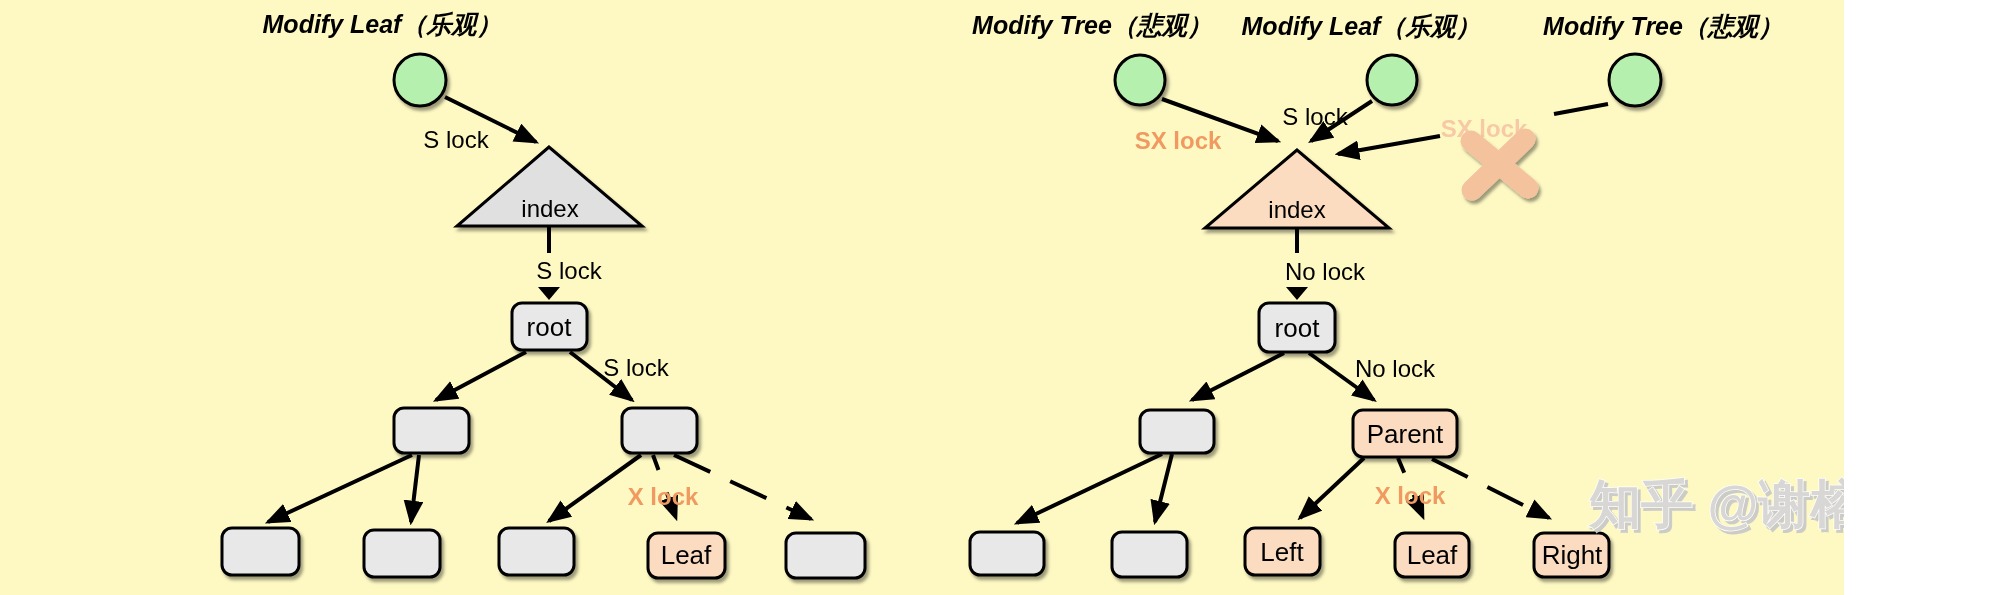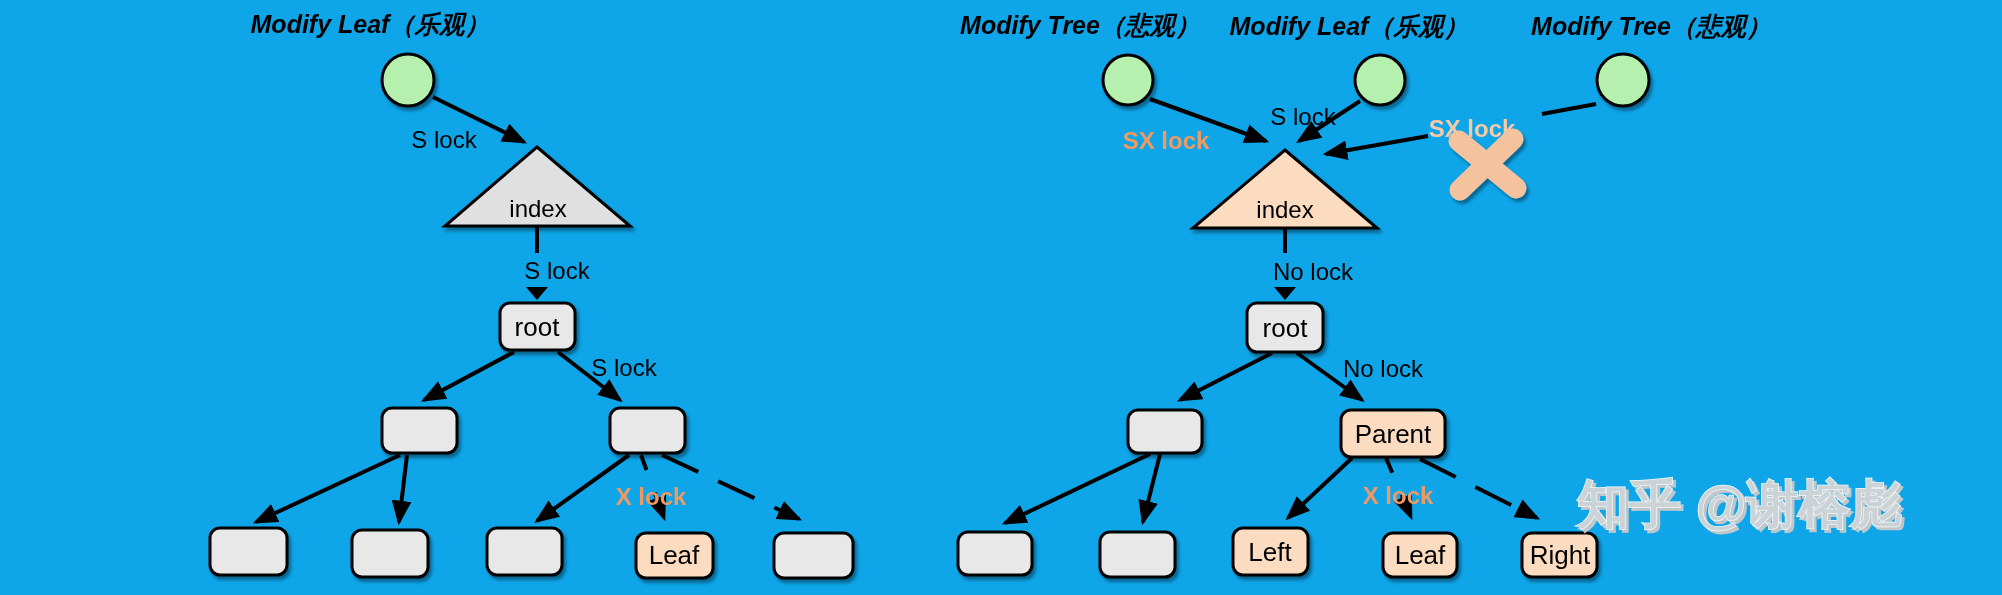--- a/index.html
+++ b/index.html
@@ -1,16 +1,16 @@
 <!DOCTYPE html>
 <html style="--stroke: #000000; --green: #b6f0ae; --gray-node: #e8e8e8; --tri-gray: #e0e0e0; --peach: #fcdcc0; --orange-label: #f09a62; --orange-faded: #f7c9a6; --x-mark: #f5c29e; --watermark: #d6d6d6;"><head>
 <meta charset="utf-8">
 <style>
   html, body { margin: 0; padding: 0; background: #ffffff; }
-  .stage { position: relative; width: 2002px; height: 595px; background: #0ea5e9; overflow: hidden; }
+  .stage { position: relative; width: 1832px; height: 595px; background: #fef9c3; overflow: hidden; padding-left: 12px; }
   svg { display: block; font-family: "Liberation Sans", sans-serif; }
 
   .edge        { stroke: var(--stroke); stroke-width: 4; fill: none; }
   .edge.dashed-short { stroke-dasharray: 16 24; }
   .edge.dashed-long  { stroke-dasharray: 40 22; }
 
   .node        { fill: var(--gray-node); stroke: var(--stroke); stroke-width: 3; }
   .node.peach  { fill: var(--peach); }
   .tri         { fill: var(--tri-gray); stroke: var(--stroke); stroke-width: 3; }
   .tri.peach   { fill: var(--peach); }

